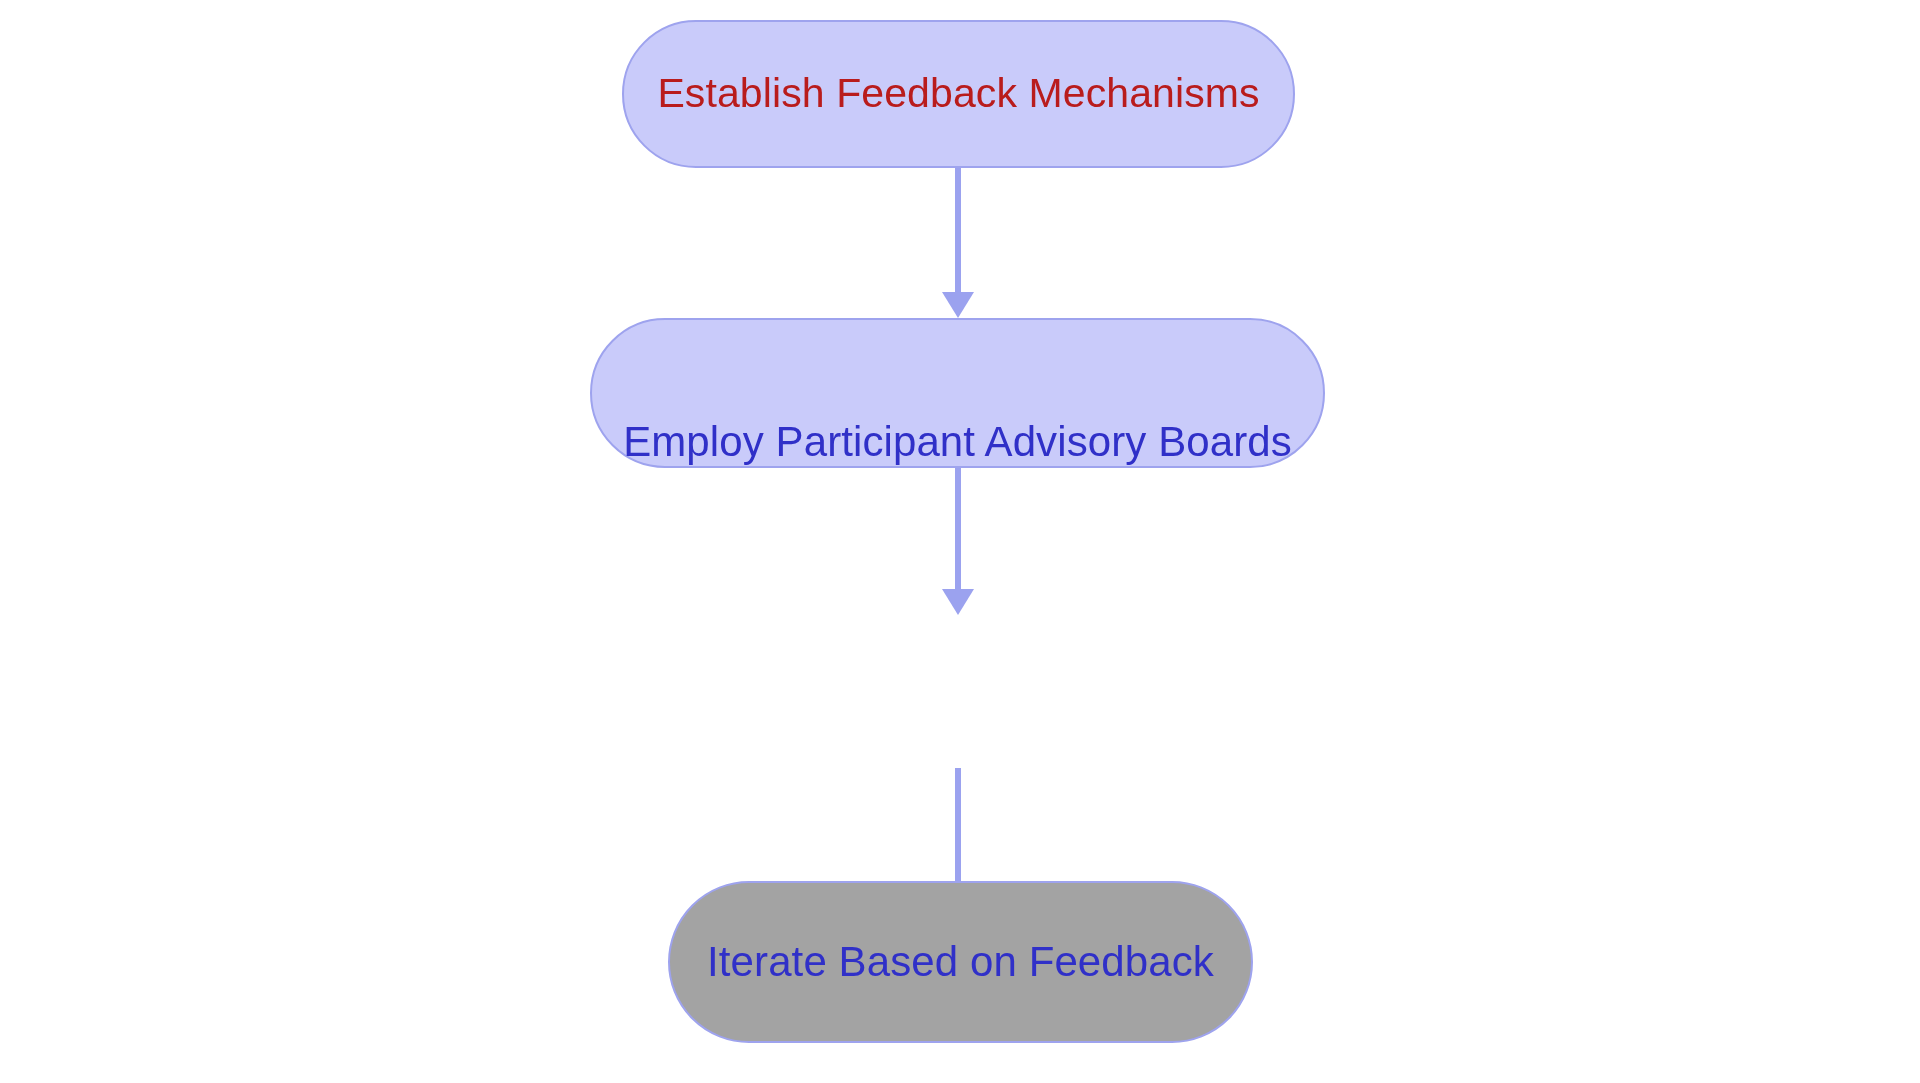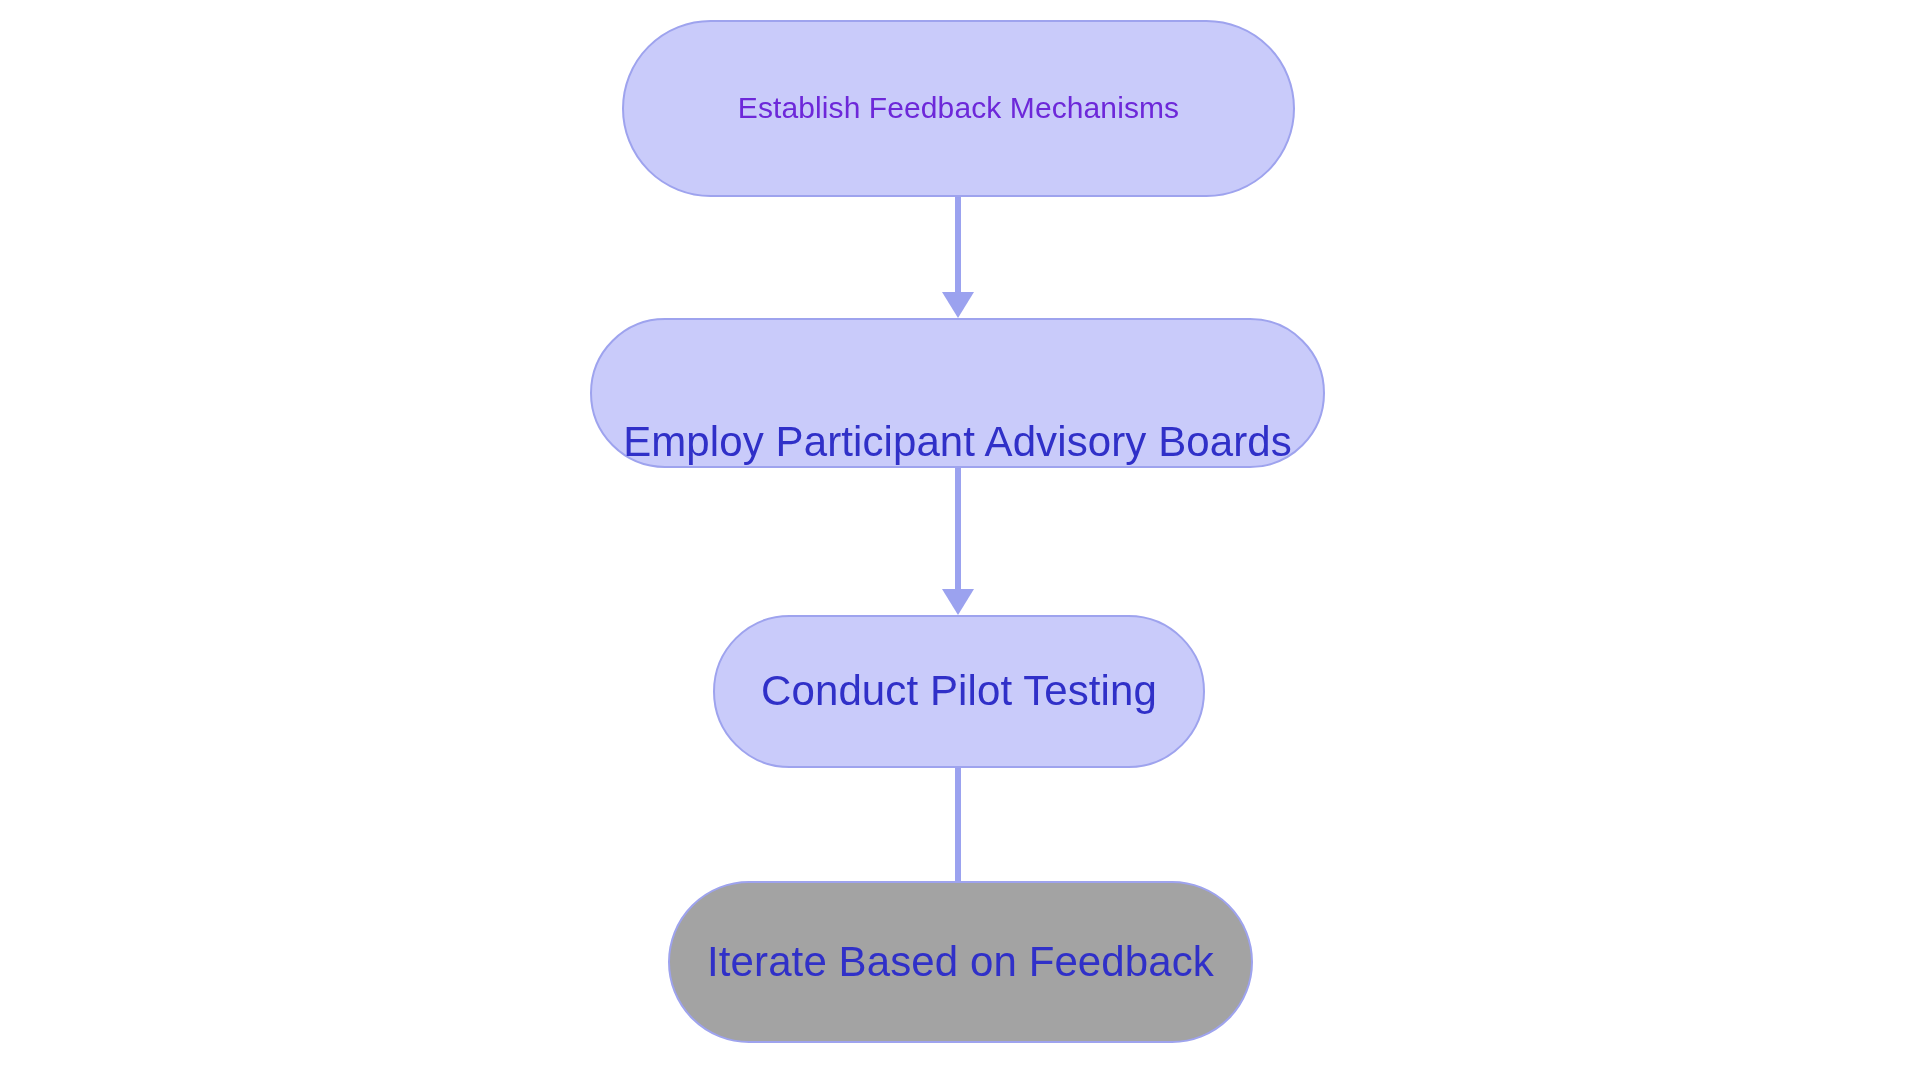--- a/index.html
+++ b/index.html
@@ -62,25 +62,22 @@
         <rect x="13" y="0" width="6" height="121" fill="#9ba2ef"></rect>
         <polygon points="0,121 32,121 16,147" fill="#9ba2ef"></polygon>
       </svg>
     </div>
     <div class="flow-edge" style="left: 942px; top: 768px; width: 32px; height: 140px;">
       <svg width="32" height="140" viewBox="0 0 32 140">
         <rect x="13" y="0" width="6" height="114" fill="#9ba2ef"></rect>
         <polygon points="0,114 32,114 16,140" fill="#9ba2ef"></polygon>
       </svg>
     </div>
-    <div class="flow-node" style="left: 622px; top: 20px; width: 673px; height: 177px; background: rgb(201, 203, 250); border-color: rgb(158, 163, 238); border-width: 2px; border-radius: 999px; color: #6d28d9; font-size: 30px;">
+    <div class="flow-node" style="left: 622px; top: 20px; width: 673px; height: 148px; background: rgb(201, 203, 250); border-color: rgb(158, 163, 238); border-width: 2px; border-radius: 999px; color: #b91c1c; font-size: 41px;">
       <span class="node-label">Establish Feedback Mechanisms</span>
     </div>
     <div class="flow-node" style="left: 590px; top: 318px; width: 735px; height: 150px; background: rgb(201, 203, 250); border-color: rgb(158, 163, 238); border-width: 2px; border-radius: 999px; color: rgb(48, 48, 200); font-size: 42px; align-items: flex-end;">
       <span class="node-label">Employ Participant Advisory Boards</span>
-    </div>
-    <div class="flow-node" style="left: 713px; top: 615px; width: 492px; height: 153px; background: rgb(201, 203, 250); border-color: rgb(158, 163, 238); border-width: 2px; border-radius: 999px; color: rgb(48, 48, 200); font-size: 42px;">
-      <span class="node-label">Conduct Pilot Testing</span>
     </div>
     <div class="flow-node" style="left: 668px; top: 881px; width: 585px; height: 162px; background: #a3a3a3; border-color: rgb(158, 163, 238); border-width: 2px; border-radius: 999px; color: rgb(48, 48, 200); font-size: 42px;">
       <span class="node-label">Iterate Based on Feedback</span>
     </div>
   </div>
 
 </body></html>

